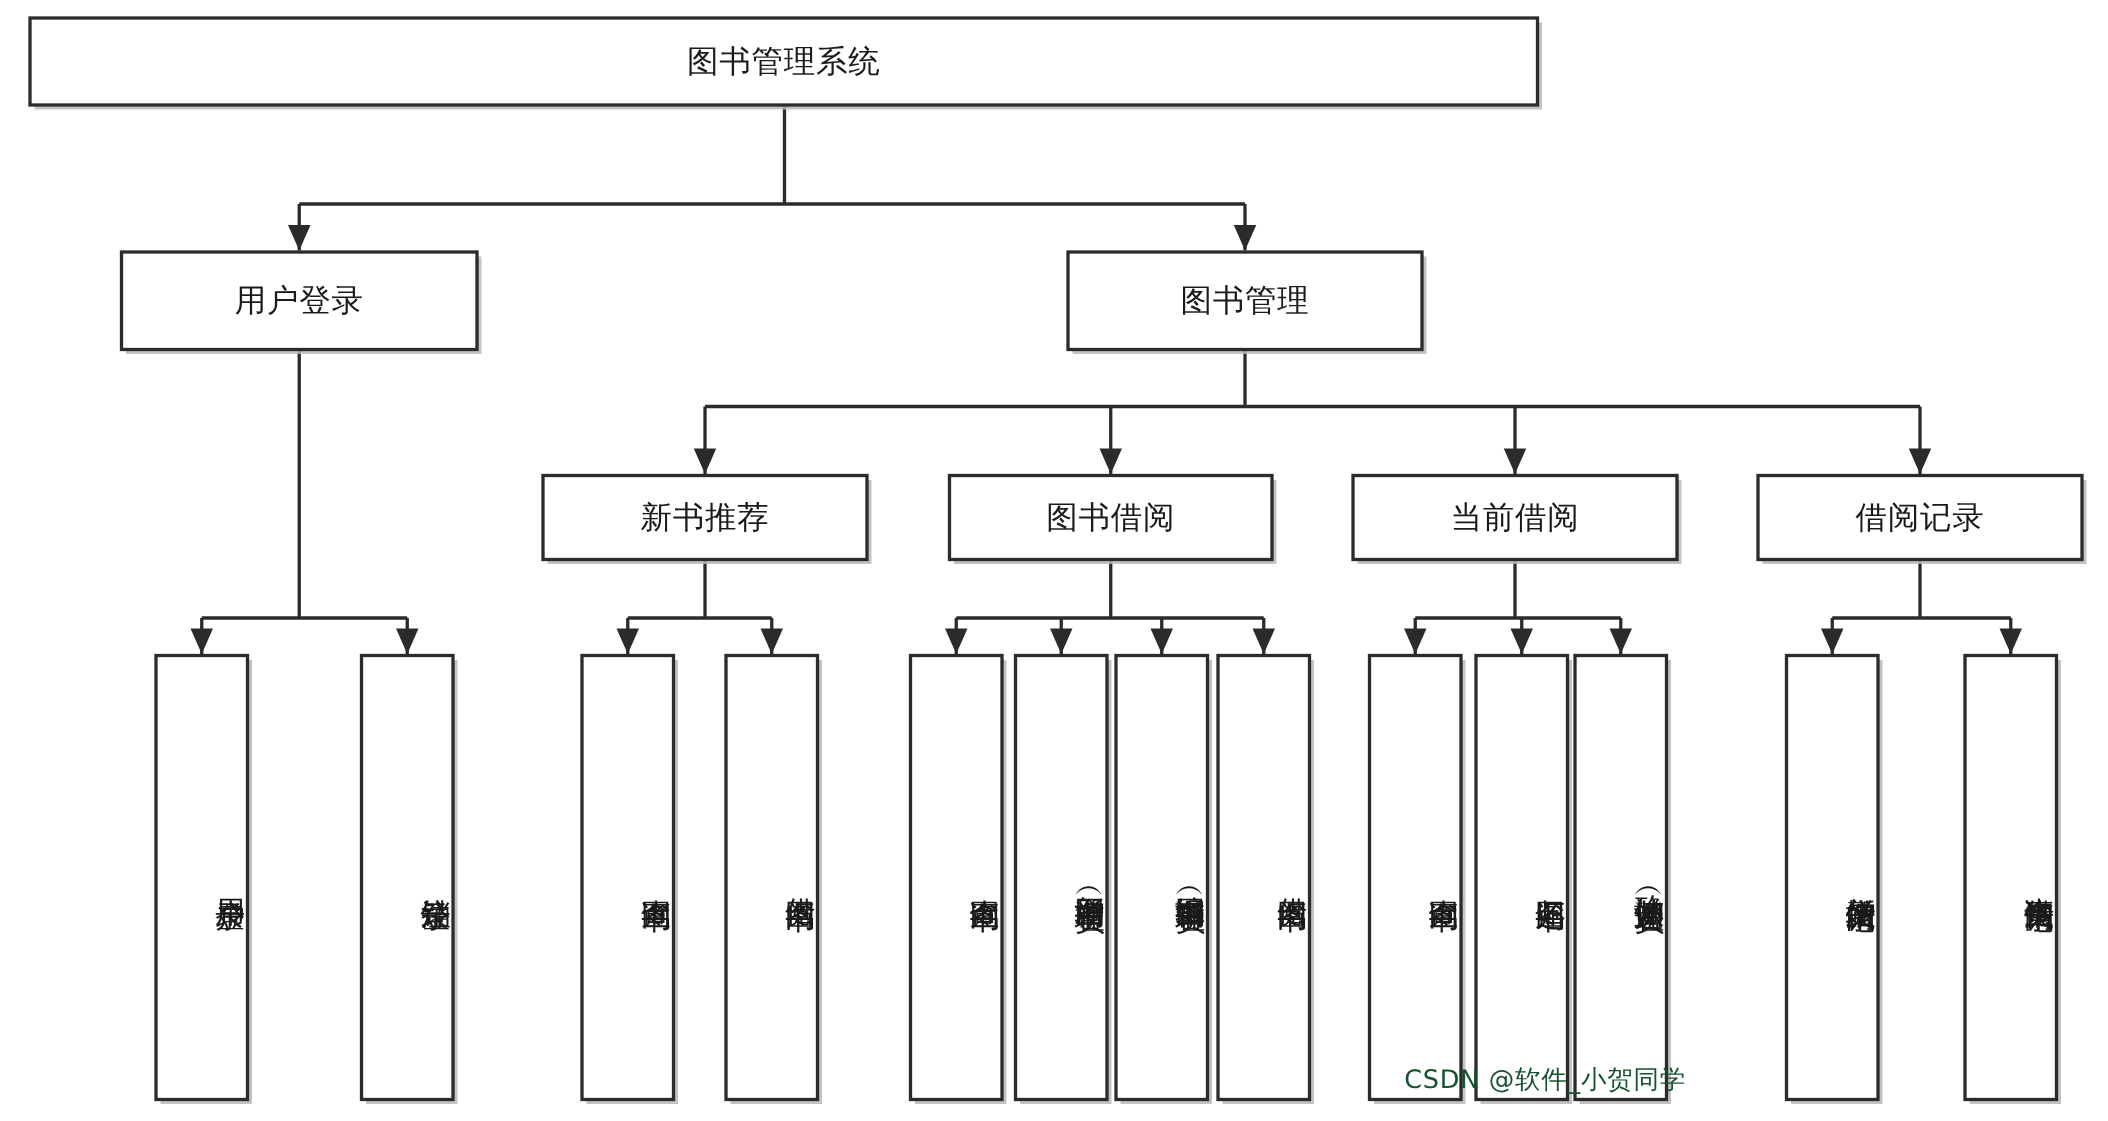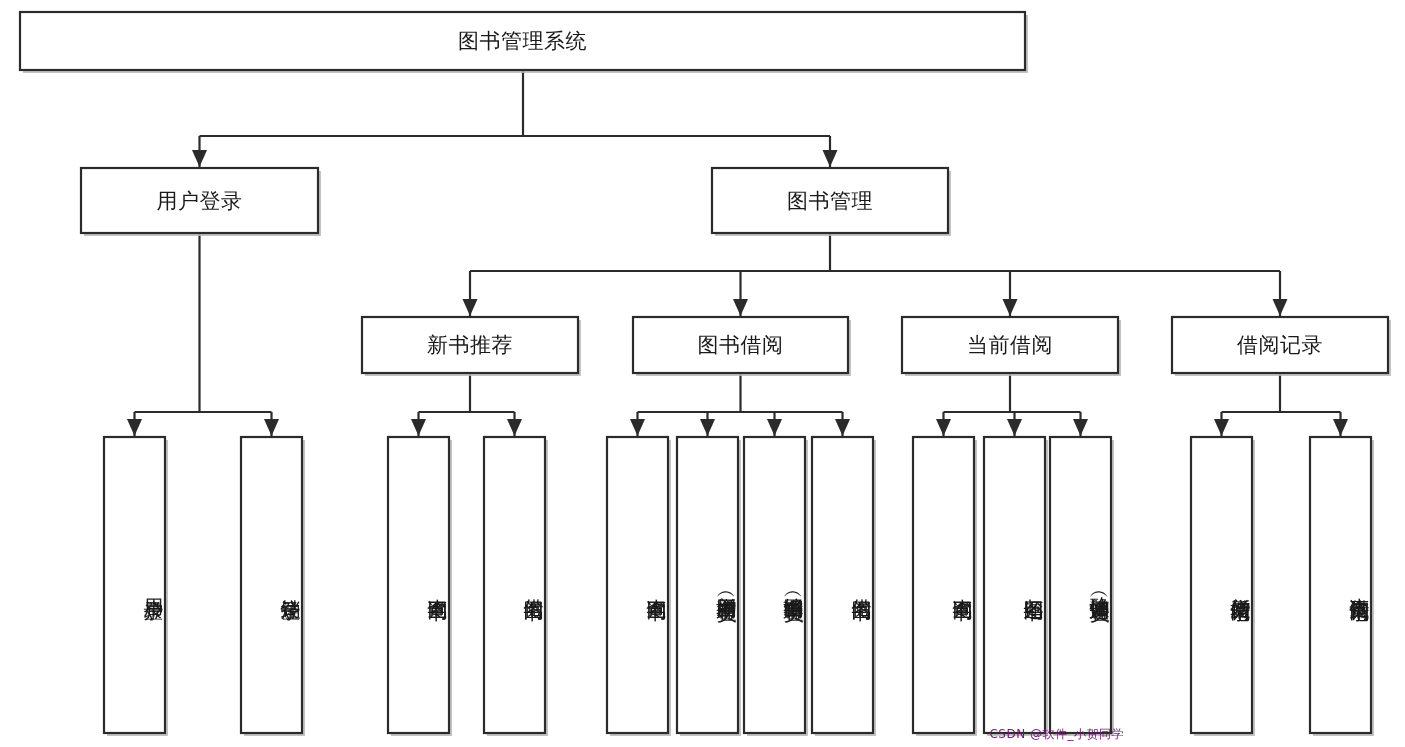--- a/index.html
+++ b/index.html
@@ -67,24 +67,24 @@
     white-space: nowrap;
     letter-spacing: 1px;
     display: flex;
     align-items: flex-start;
     justify-content: center;
     pointer-events: none;
   }
   .watermark {
     position: absolute;
     right: 14px;
-    bottom: 4px;
-    font-family: "DejaVu Sans", "Liberation Sans", sans-serif;
-    font-size: 12px;
-    color: #701a75;
+    bottom: 16px;
+    font-family: "DejaVu Sans", "Liberation Sans", sans-serif;
+    font-size: 17px;
+    color: #14532d;
     letter-spacing: 0.5px;
     white-space: nowrap;
   }
 </style>
 </head>
 <body>
 
 <div id="diagram-root">
 
   <svg id="tree-svg" viewBox="0 0 1405 747" xmlns="http://www.w3.org/2000/svg">

